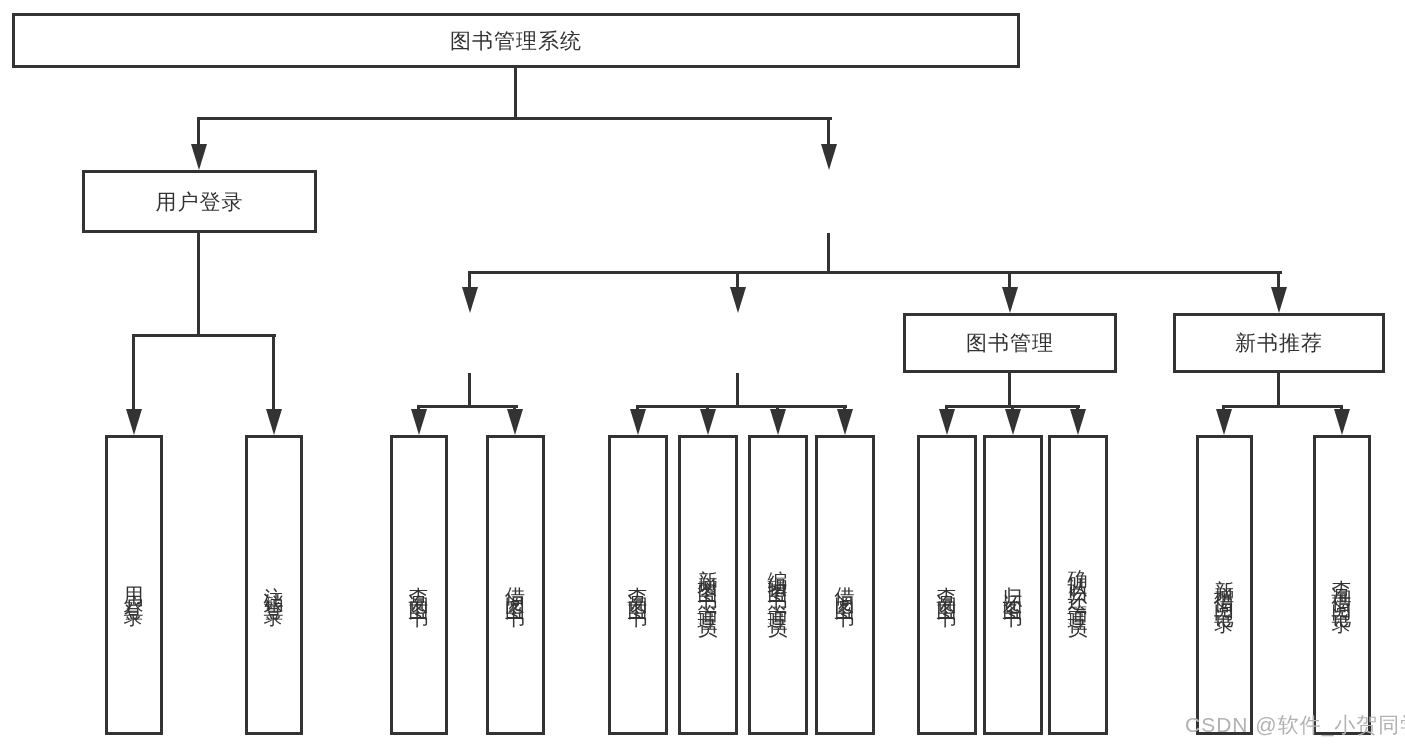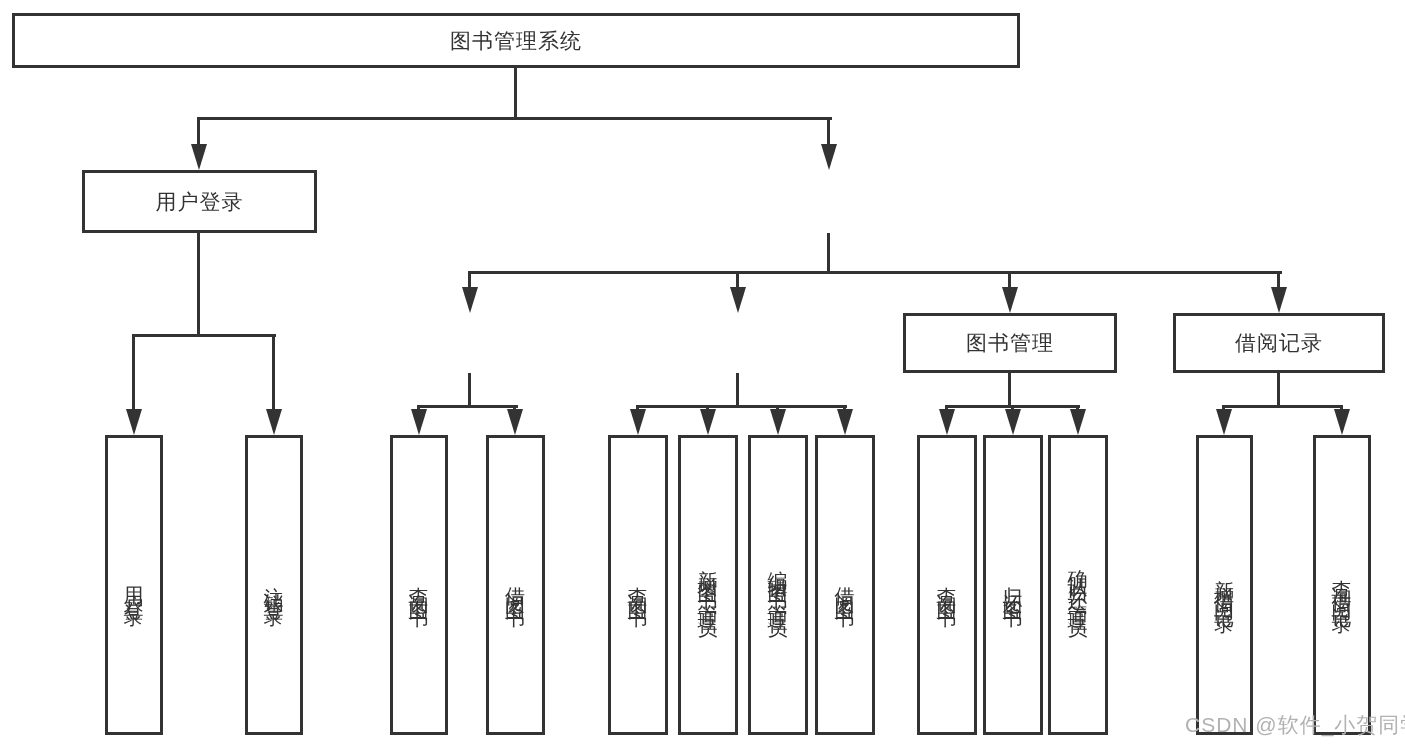--- a/index.html
+++ b/index.html
@@ -61,21 +61,21 @@
   </div>
 
   <div class="node" style="left:82px;top:170px;width:235px;height:63px">
     <span class="htext">用户登录</span>
   </div>
 
   <div class="node" style="left:903px;top:313px;width:214px;height:60px">
     <span class="htext">图书管理</span>
   </div>
   <div class="node" style="left:1173px;top:313px;width:212px;height:60px">
-    <span class="htext">借阅记录</span>
+    <span class="htext">新书推荐</span>
   </div>
 
   <div class="node" style="left:105px;top:435px;width:58px;height:300px">
     <span class="vtext">用户登录</span>
   </div>
   <div class="node" style="left:245px;top:435px;width:58px;height:300px">
     <span class="vtext">注销登录</span>
   </div>
 
   <div class="node" style="left:390px;top:435px;width:58px;height:300px">

